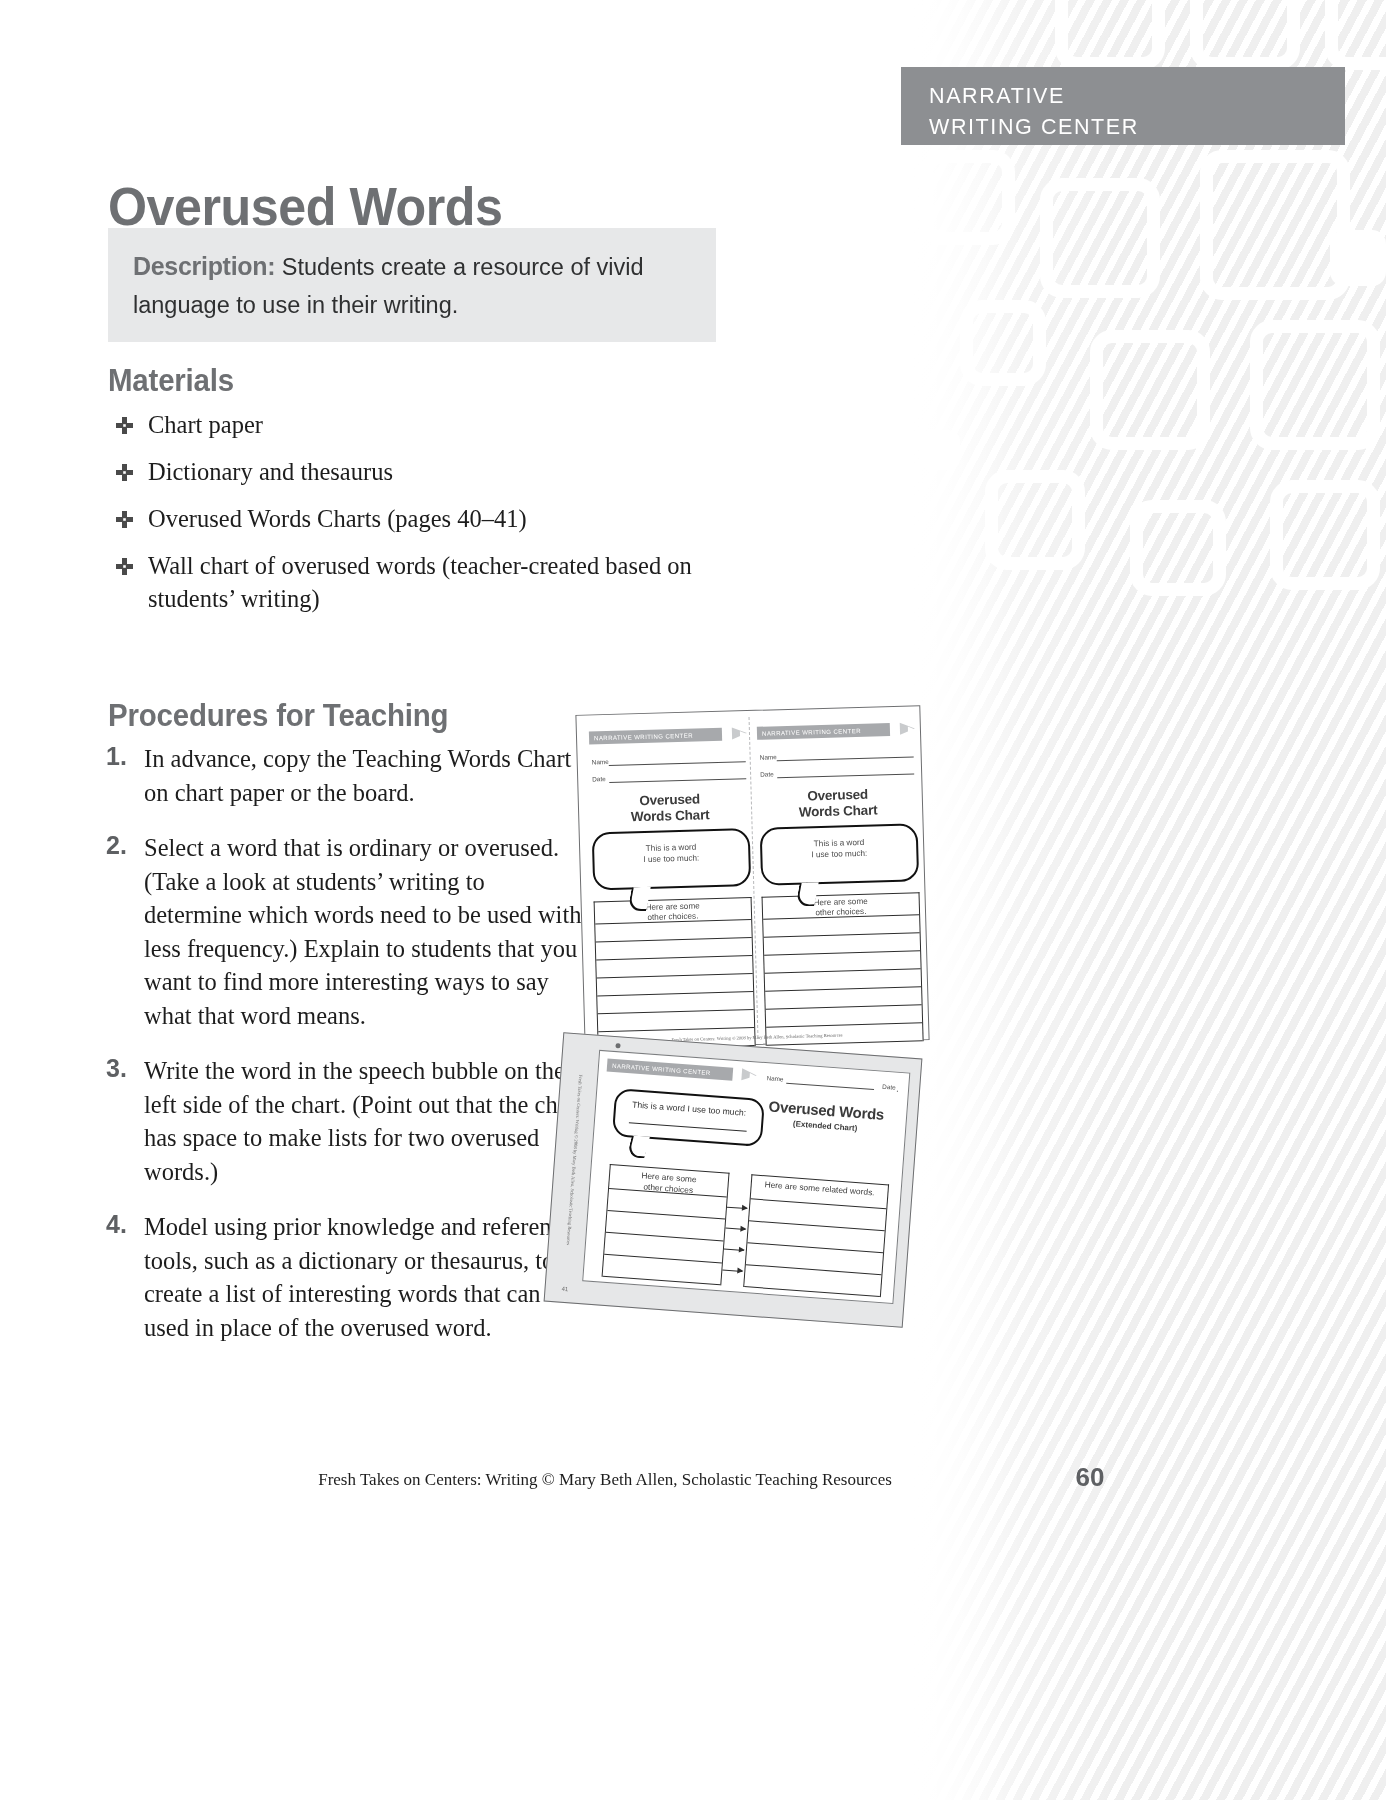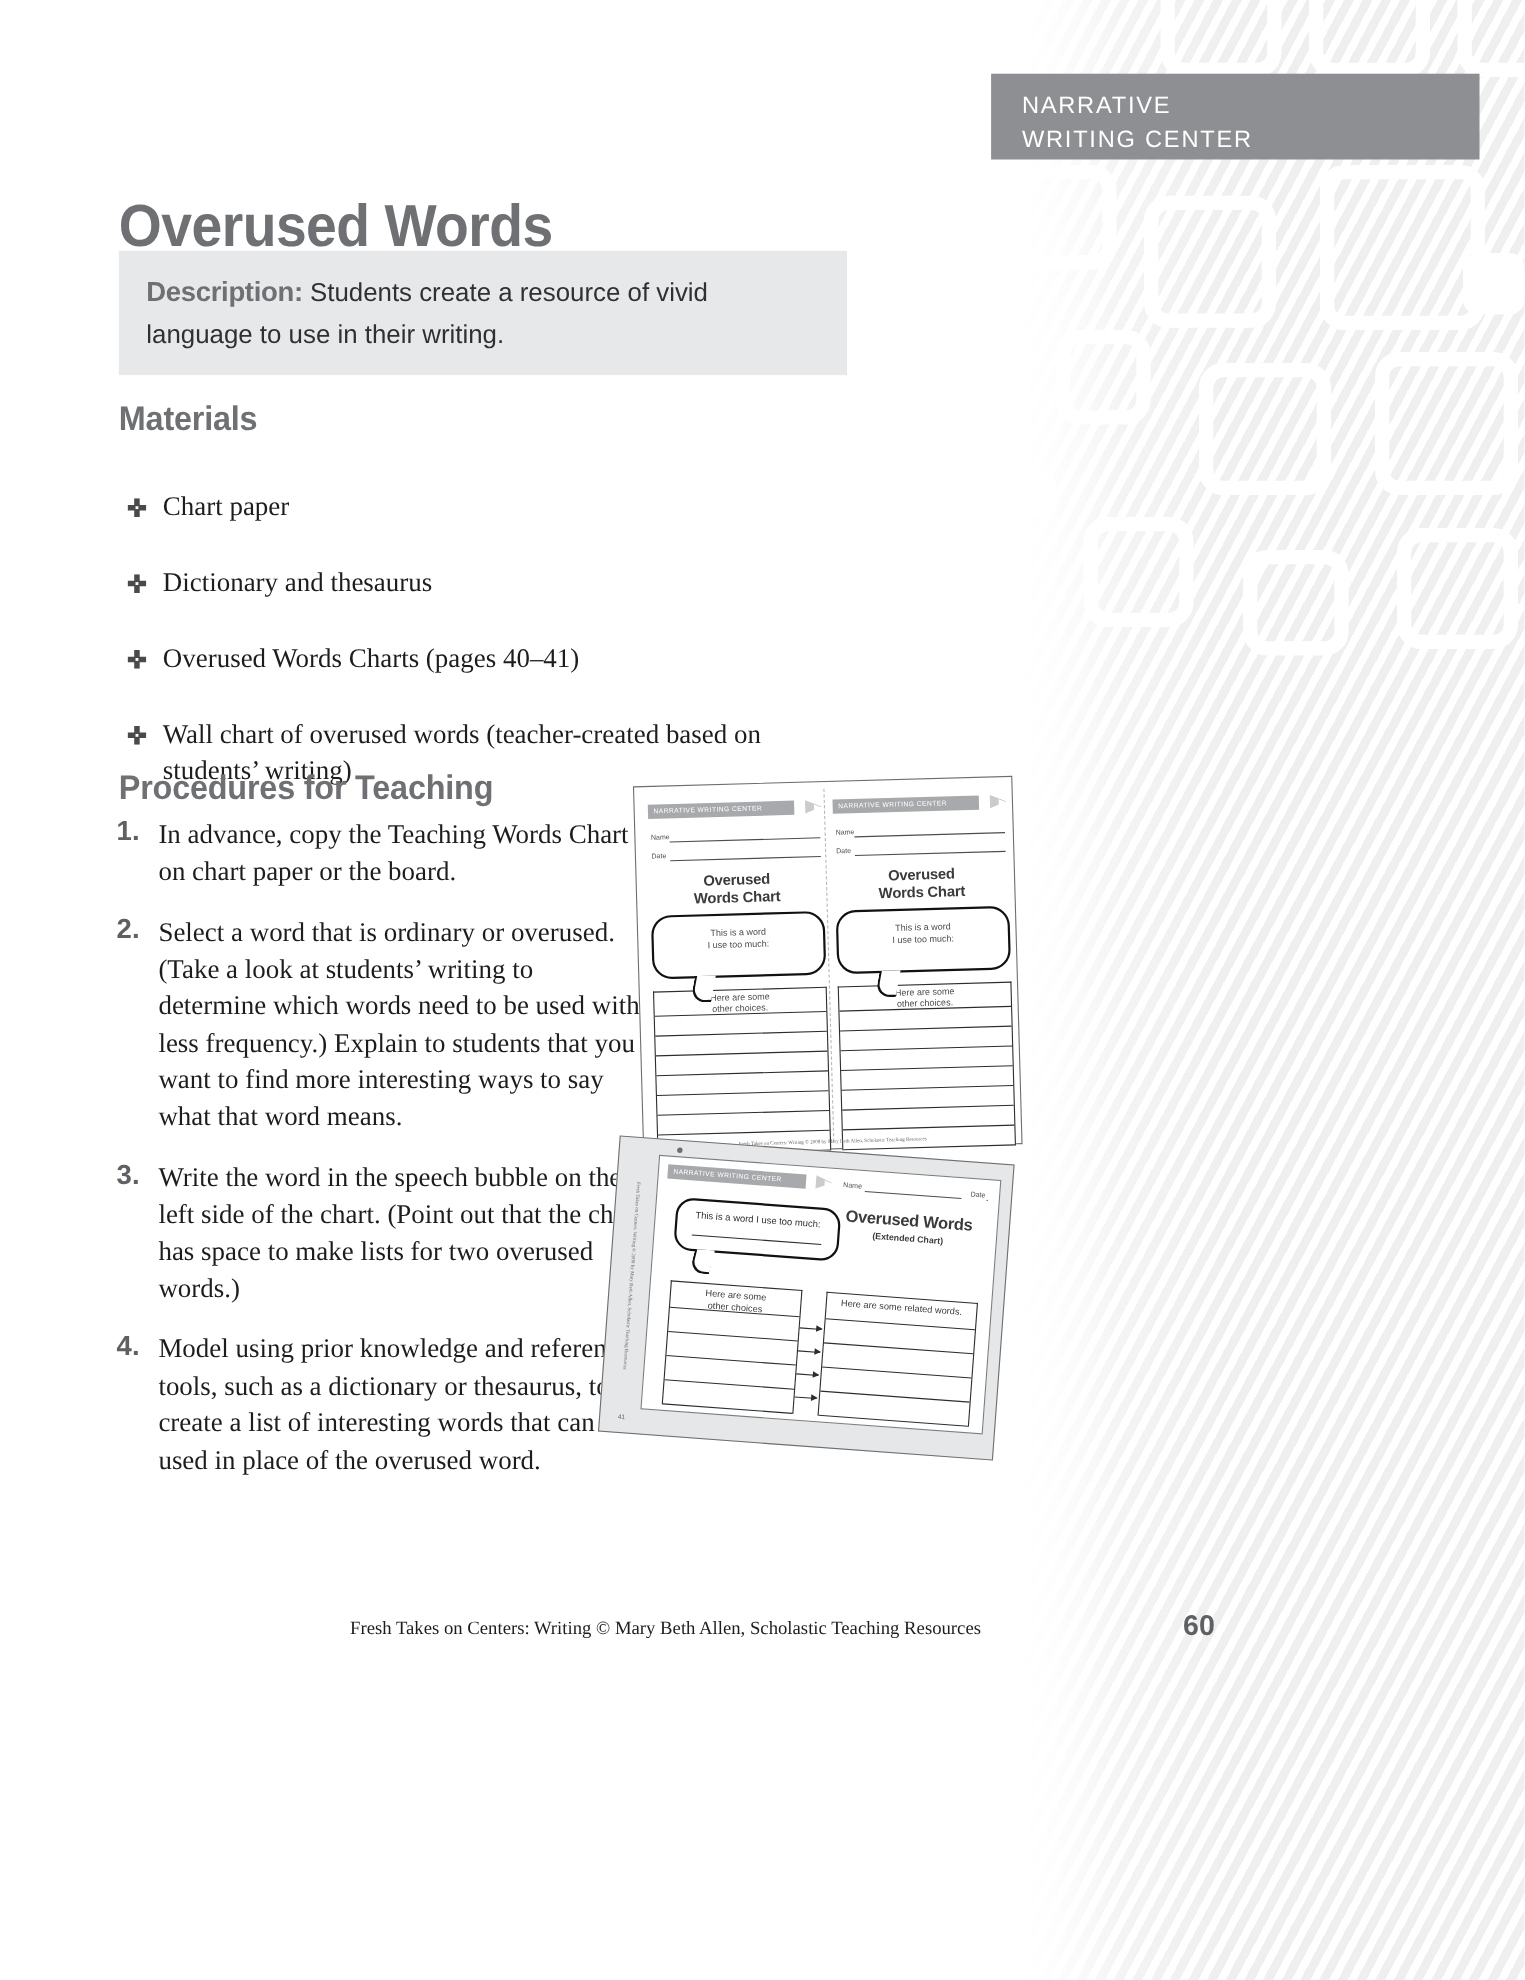--- a/index.html
+++ b/index.html
@@ -78,21 +78,21 @@
     letter-spacing: -0.5px;
     color: #6e7073;
     transform: scaleX(0.93);
     transform-origin: left center;
   }
 
   #description-box {
     position: absolute;
     left: 108px;
     top: 228px;
-    width: 662px;
+    width: 608px;
     min-height: 101px;
     background: #e7e8e9;
     box-sizing: border-box;
     padding: 19px 26px 18px 25px;
     font-family: "Liberation Sans", sans-serif;
     font-size: 23.5px;
     line-height: 38px;
     color: #2f3031;
   }
   #description-box .lead {
@@ -126,21 +126,20 @@
     list-style: none;
   }
   ul.bullets li {
     position: relative;
     padding-left: 40px;
     margin-bottom: 14px;
     font-family: "Liberation Serif", serif;
     font-size: 24.5px;
     line-height: 33px;
     color: #1d1d1d;
-    margin-top: 36px;
   }
   ul.bullets li .bul {
     position: absolute;
     left: 8px;
     top: 9px;
     width: 17px;
     height: 17px;
     color: #4a4a4a;
   }
   ul.bullets li .bul svg { display: block; }

